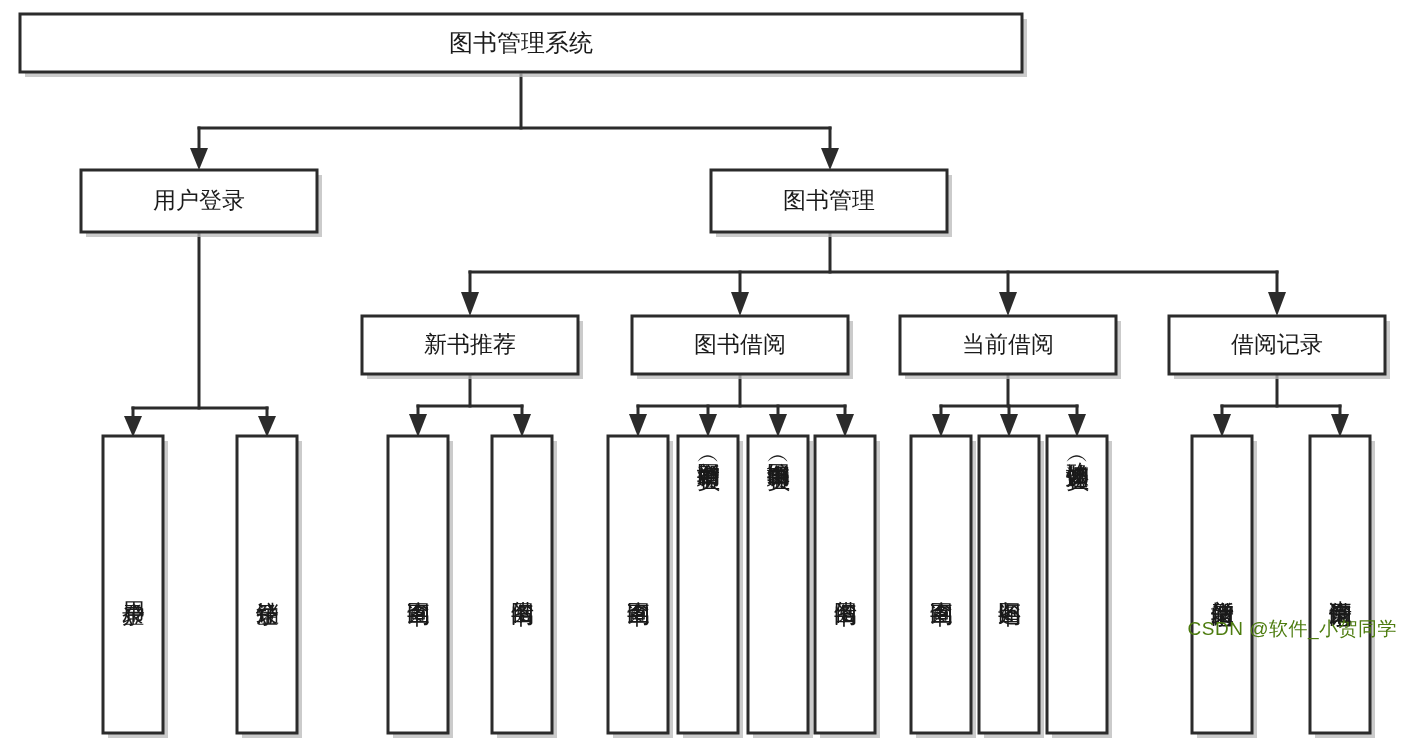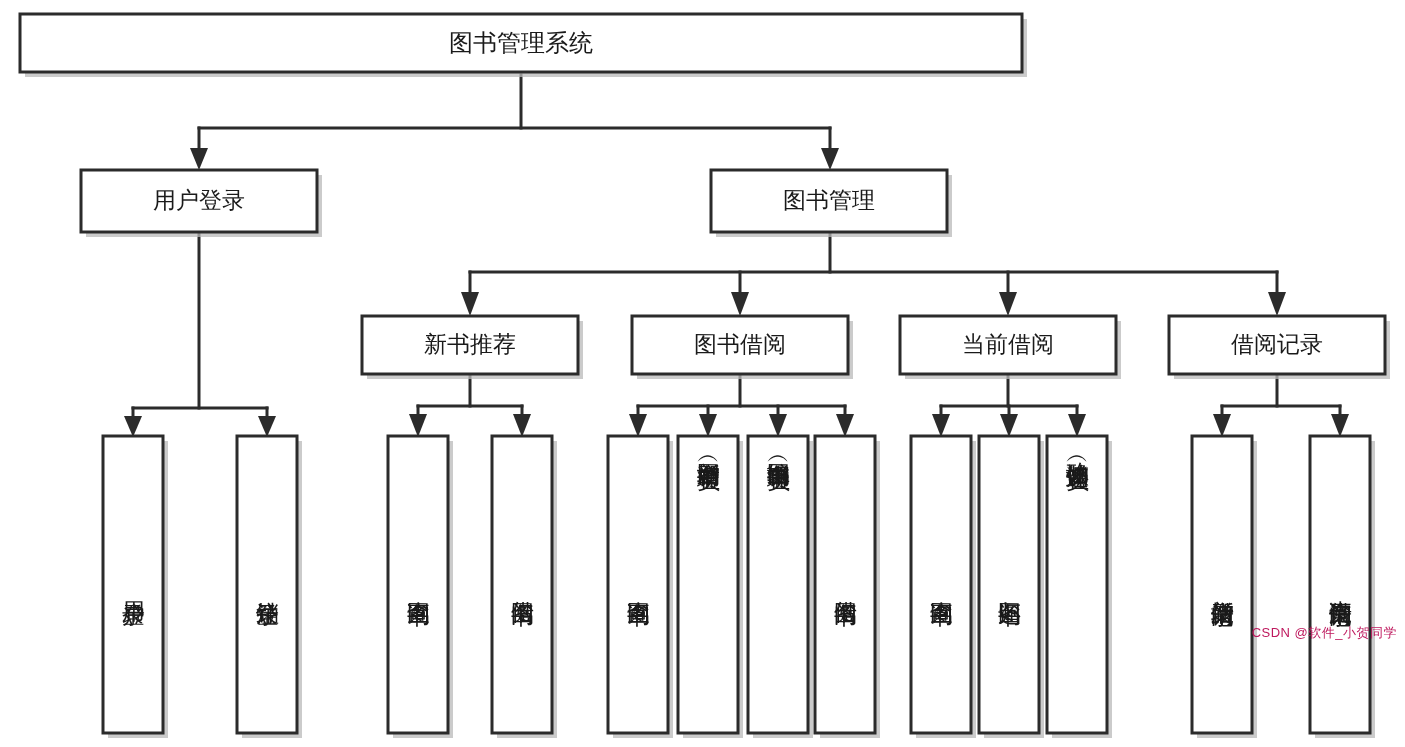--- a/index.html
+++ b/index.html
@@ -74,22 +74,22 @@
     justify-content: center;
   }
   .vlabel.top-aligned {
     justify-content: flex-start;
   }
   #watermark {
     position: absolute;
     right: 8px;
     bottom: 4px;
     font-family: "Liberation Sans", "DejaVu Sans", sans-serif;
-    font-size: 13px;
-    color: #be185d;
+    font-size: 19px;
+    color: #4d7c0f;
     letter-spacing: 0.5px;
     white-space: nowrap;
     pointer-events: none;
     margin-left: 24px;
   }
 </style>
 </head>
 <body>
 
 <div id="diagram-root">

